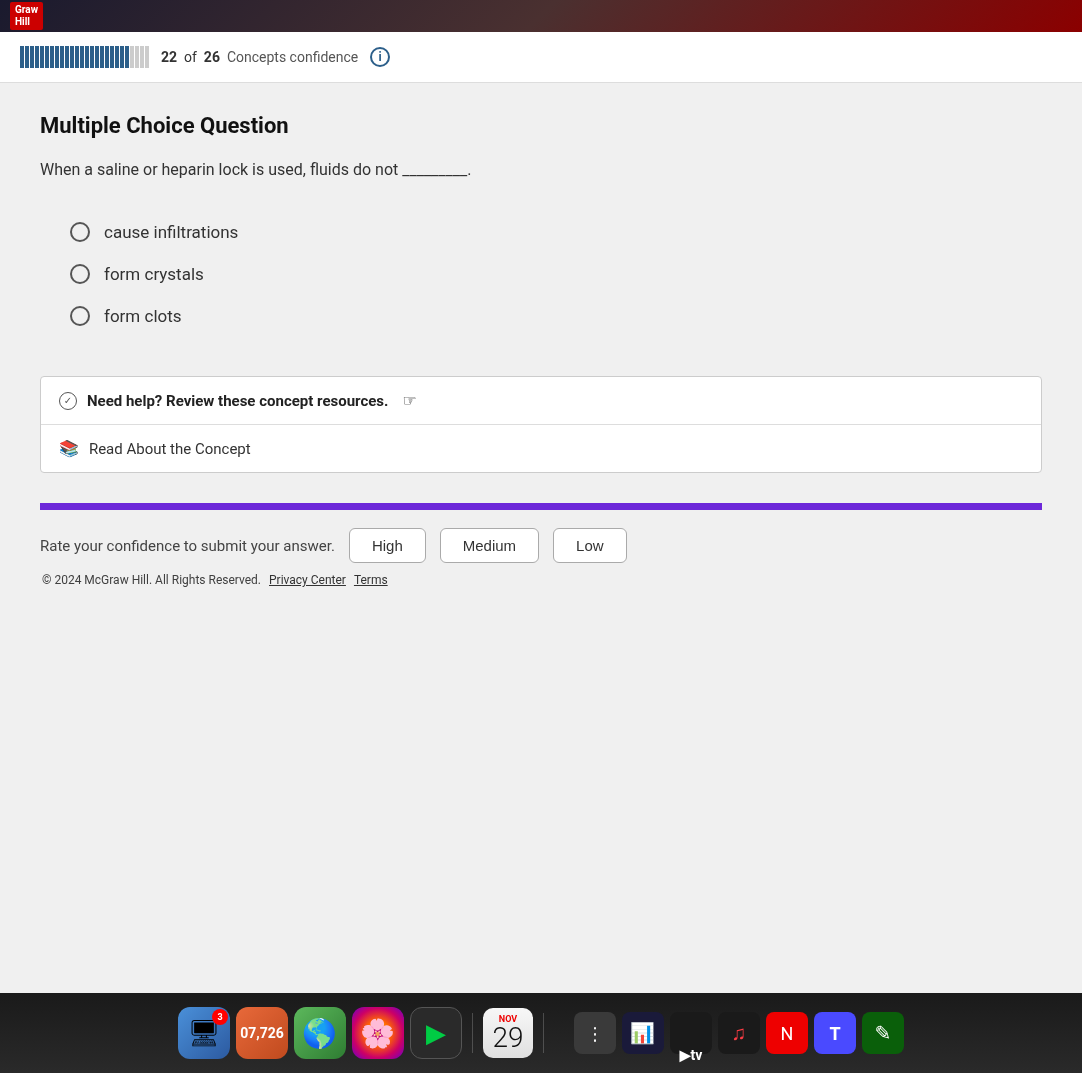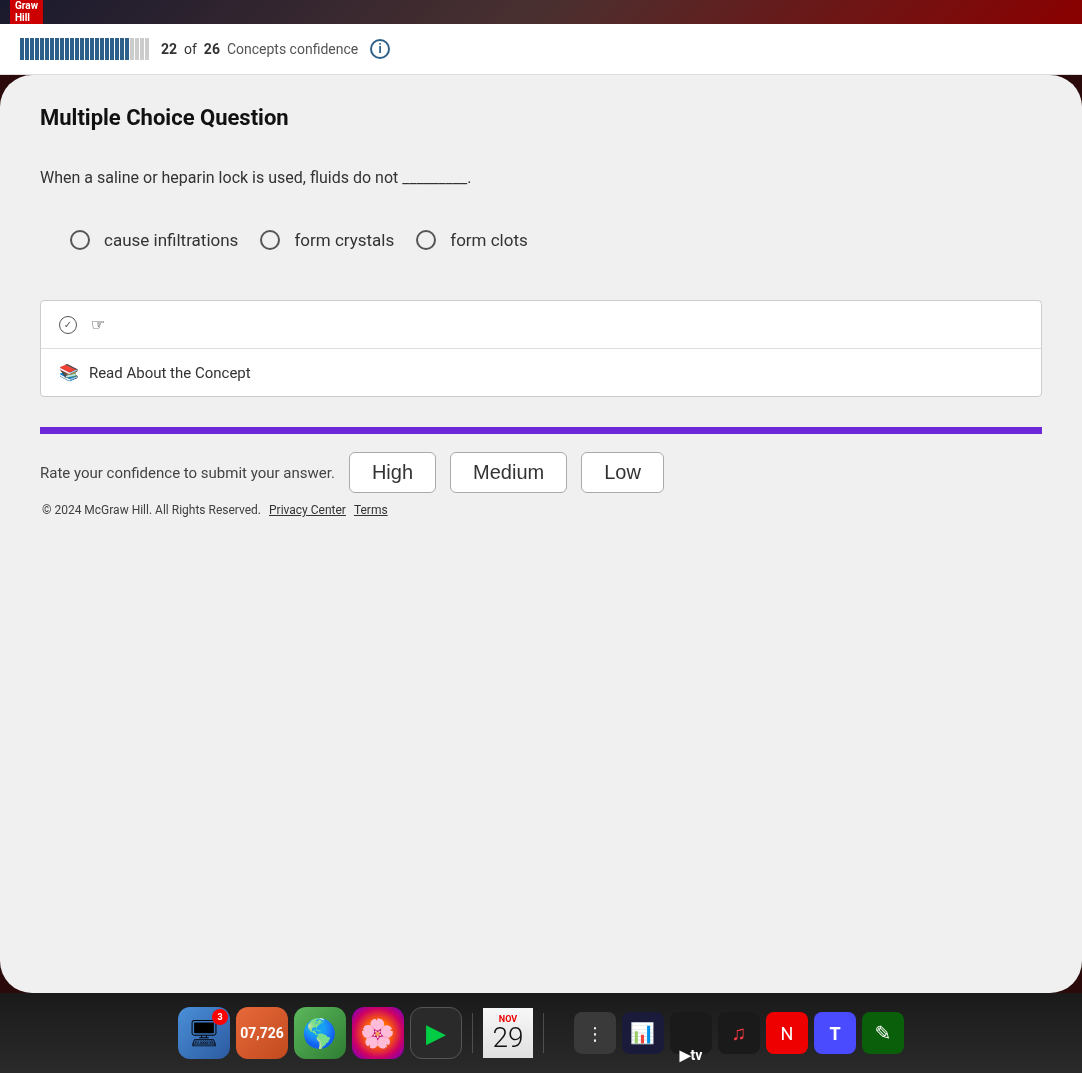--- a/index.html
+++ b/index.html
@@ -9,21 +9,21 @@
       background: #2a0a0a;
       width: 1082px;
       min-height: 1073px;
       display: flex;
       flex-direction: column;
     }
 
     
     .top-bar {
       background: linear-gradient(135deg, #1a1a2e 0%, #4a3030 50%, #8b0000 100%);
-      height: 24px;
+      height: 32px;
       display: flex;
       align-items: center;
       padding: 0 10px;
     }
 
     .logo-box {
       background: #cc0000;
       color: white;
       font-size: 10px;
       font-weight: bold;
@@ -87,41 +87,40 @@
       flex-shrink: 0;
     }
 
     
     .main-content {
       background: #f0f0f0;
       flex: 1;
       padding: 30px 40px 20px 40px;
       display: flex;
       flex-direction: column;
-      border-radius: 32px;
     }
 
     .question-title {
       font-size: 22px;
       font-weight: 700;
       color: #111;
       margin-bottom: 20px;
     }
 
     .question-text {
       font-size: 16px;
       color: #333;
       margin-bottom: 40px;
       line-height: 1.5;
-      margin-top: 16px;
     }
 
     
     .options-container {
       display: flex;
+      flex-direction: column;
       gap: 22px;
       margin-bottom: 50px;
       padding-left: 30px;
     }
 
     .option-item {
       display: flex;
       align-items: center;
       gap: 14px;
       cursor: pointer;
@@ -222,21 +221,21 @@
     .confidence-label {
       font-size: 15px;
       color: #444;
     }
 
     .confidence-btn {
       padding: 8px 22px;
       border: 1.5px solid #aaa;
       border-radius: 6px;
       background: white;
-      font-size: 20px;
+      font-size: 15px;
       color: #333;
       cursor: pointer;
       font-weight: 500;
     }
 
     .copyright-row {
       display: flex;
       align-items: center;
       gap: 8px;
       padding-left: 2px;
@@ -293,21 +292,21 @@
       align-items: center;
       justify-content: center;
       font-weight: bold;
     }
 
     .date-display {
       display: flex;
       flex-direction: column;
       align-items: center;
       background: linear-gradient(to bottom, #f7f7f7, #e0e0e0);
-      border-radius: 0;
+      border-radius: 10px;
       width: 50px;
       height: 50px;
       justify-content: center;
       cursor: pointer;
     }
 
     .date-month {
       font-size: 9px;
       color: #e00;
       font-weight: bold;
@@ -417,20 +416,21 @@
       <div class="radio-circle"></div>
       <span class="option-label">form clots</span>
     </div>
 
 
   </div>
 
   <div class="help-section">
     <div class="help-header">
       <div class="chevron-icon">✓</div>
+      <span class="help-title">Need help? Review these concept resources.</span>
       <span class="cursor-hand">☞</span>
     </div>
     <div class="read-concept">
       <span class="book-icon">📚</span>
       <span class="read-label">Read About the Concept</span>
     </div>
   </div>
 
   <div class="footer-section">
     <div class="confidence-row">

